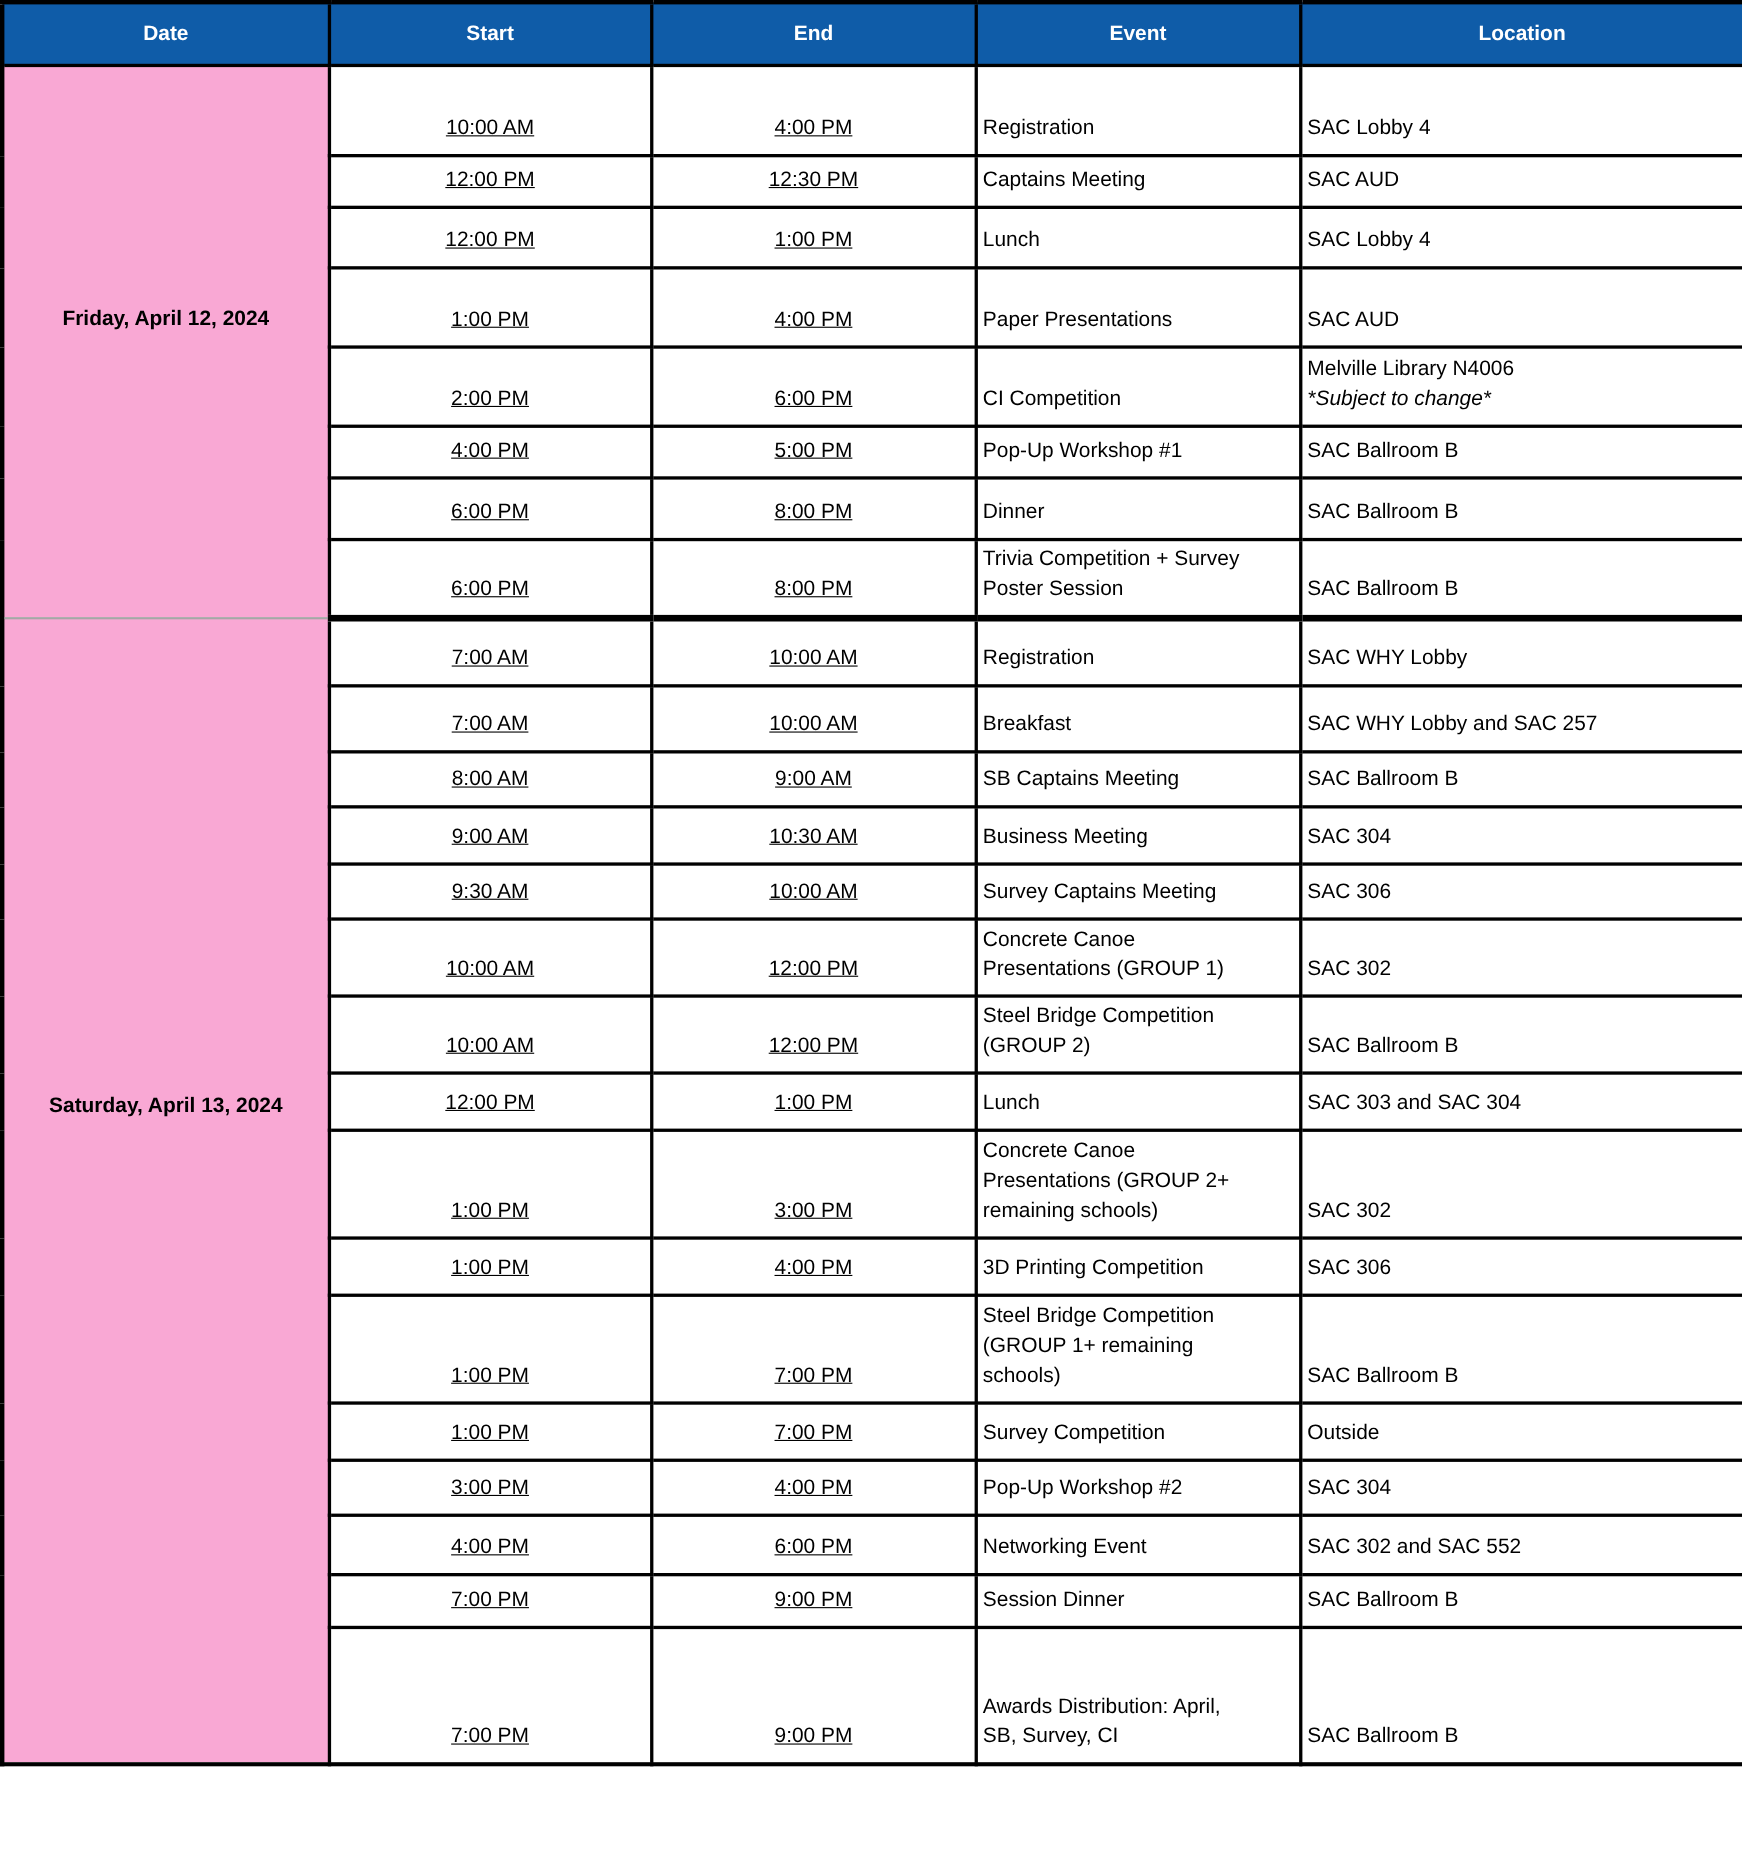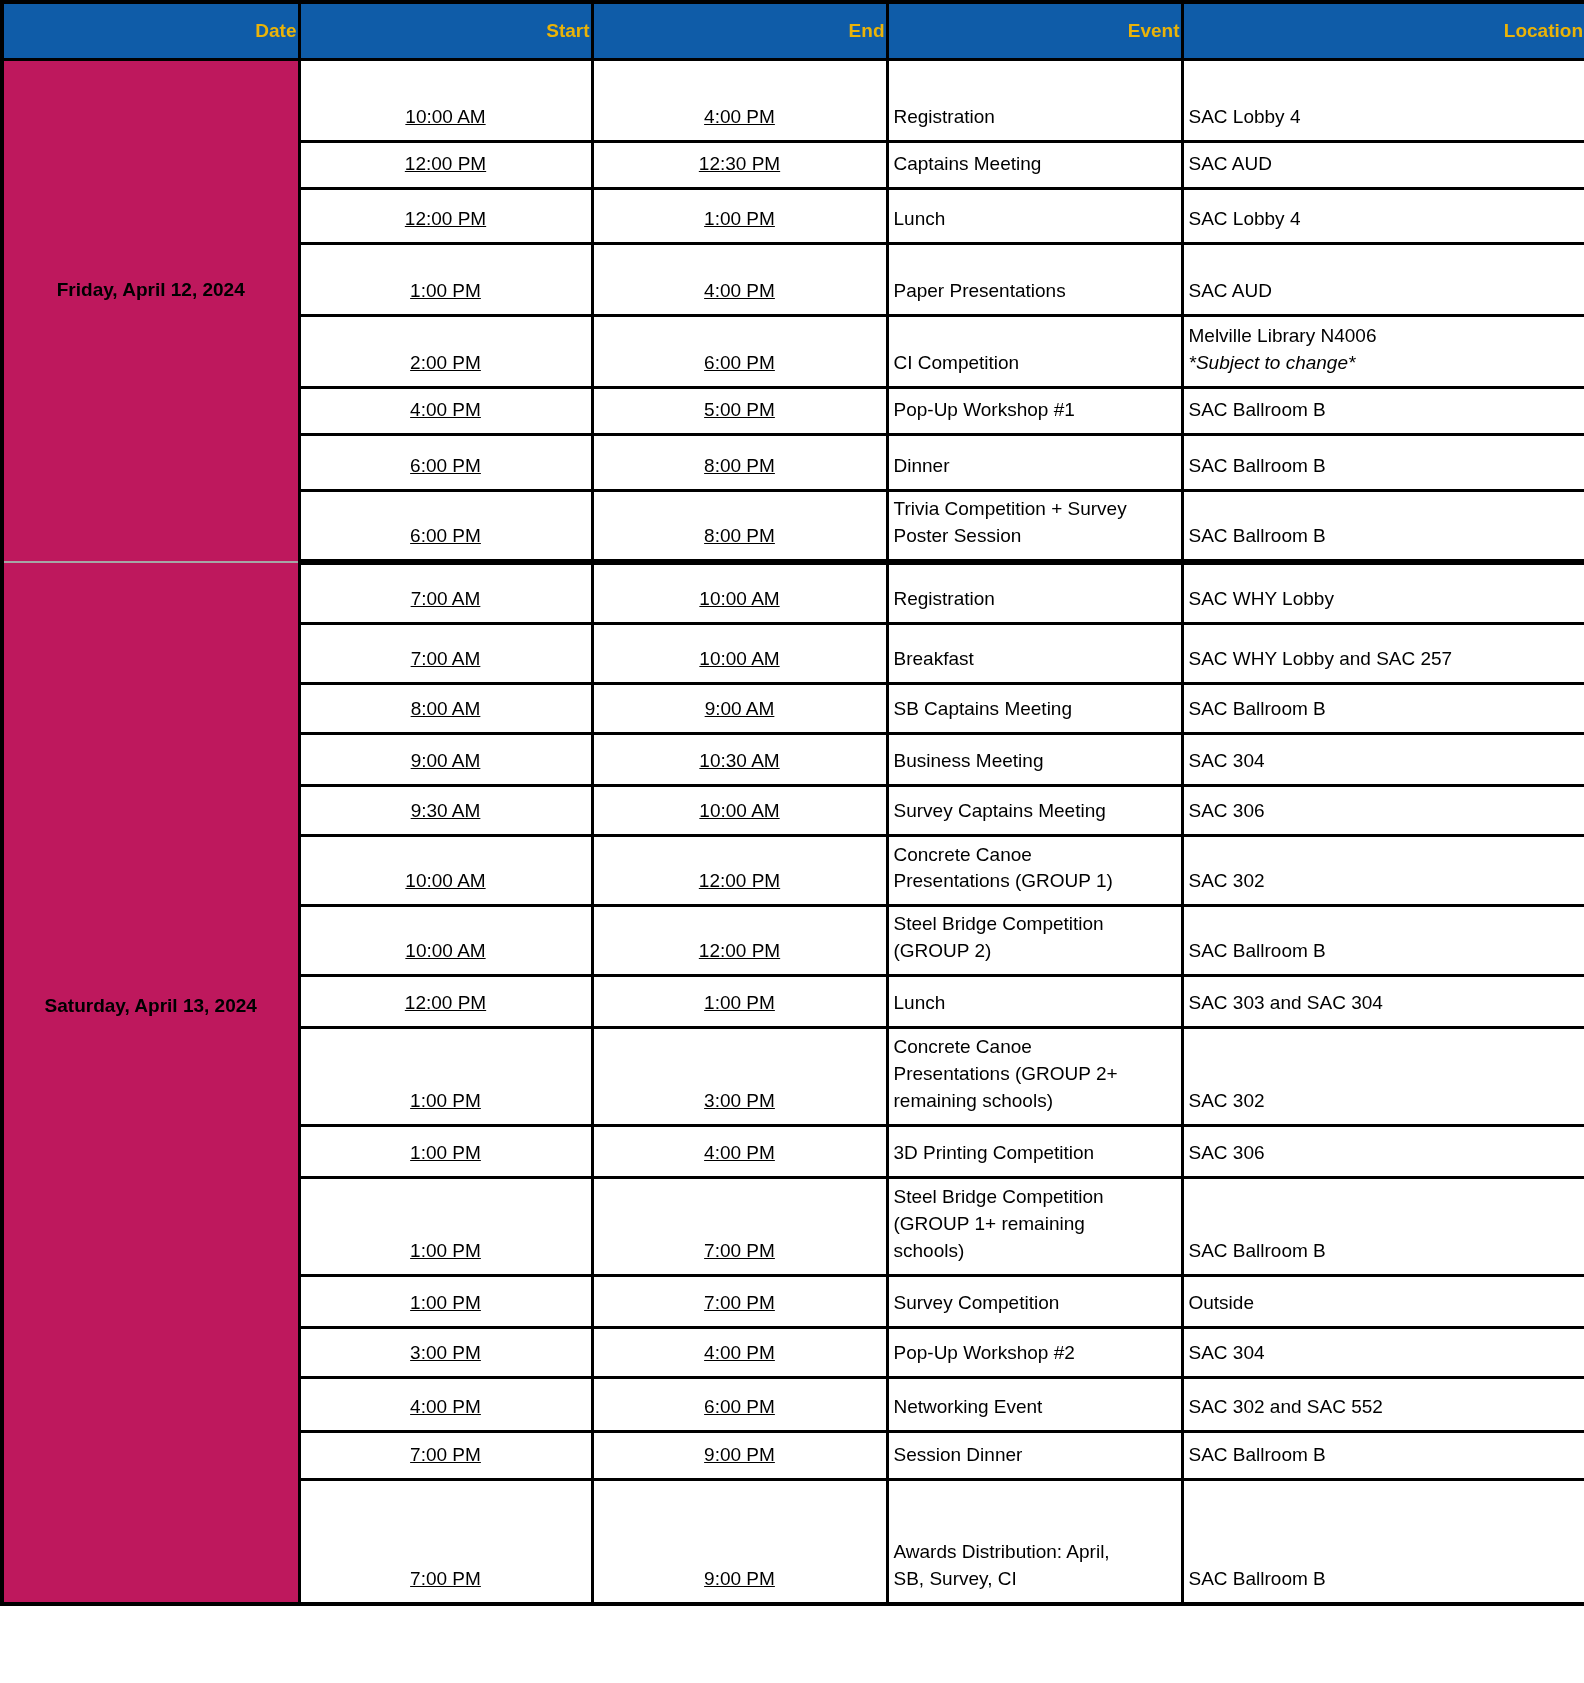--- a/index.html
+++ b/index.html
@@ -19,24 +19,24 @@
     border: 4px solid #000000;
   }
   col.w-date  { width: 297px; }
   col.w-start { width: 293px; }
   col.w-end   { width: 295px; }
   col.w-event { width: 295px; }
   col.w-loc   { width: 404px; }
 
   th {
     background: #0f5ca8;
-    color: #eab308;
+    color: #ffffff;
     font-size: 19px;
     font-weight: bold;
-    text-align: right;
+    text-align: center;
     vertical-align: middle;
     height: 52px;
     border: 3px solid #000000;
     border-top-width: 4px;
   }
   td {
     border: 3px solid #000000;
     font-size: 19px;
     line-height: 1.42;
     vertical-align: bottom;
@@ -52,21 +52,21 @@
     text-align: left;
     padding-left: 5px;
     padding-right: 42px;
   }
   td.c-loc {
     text-align: left;
     padding-left: 5px;
     padding-right: 5px;
   }
   td.c-date {
-    background: #be185d;
+    background: #f9a8d4;
     font-weight: bold;
     text-align: center;
     vertical-align: middle;
     padding: 0 10px;
   }
   td.c-date.sec0 { border-bottom: 2px solid #a6a6a6; padding-bottom: 40px; }
   td.c-date.sec1 { border-top: 2px solid #a6a6a6; padding-bottom: 152px; }
   tr.section-start td { border-top: 6px solid #000000; }
   tr.section-start td.c-date { border-top: 2px solid #a16207; }
   td.c-loc em {

